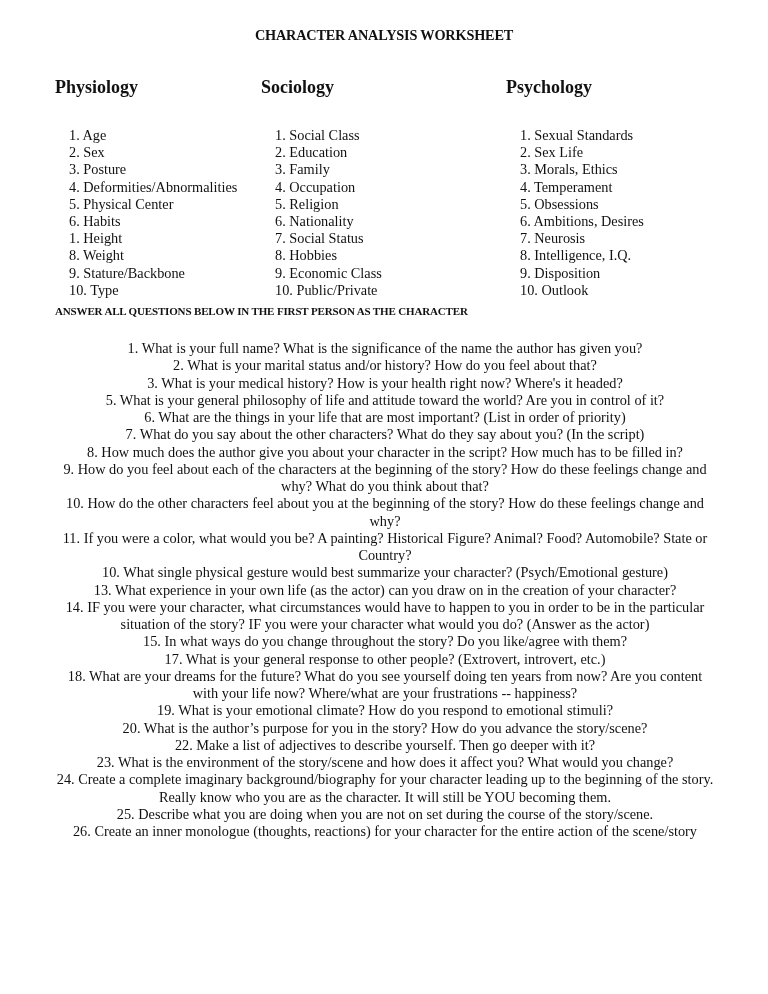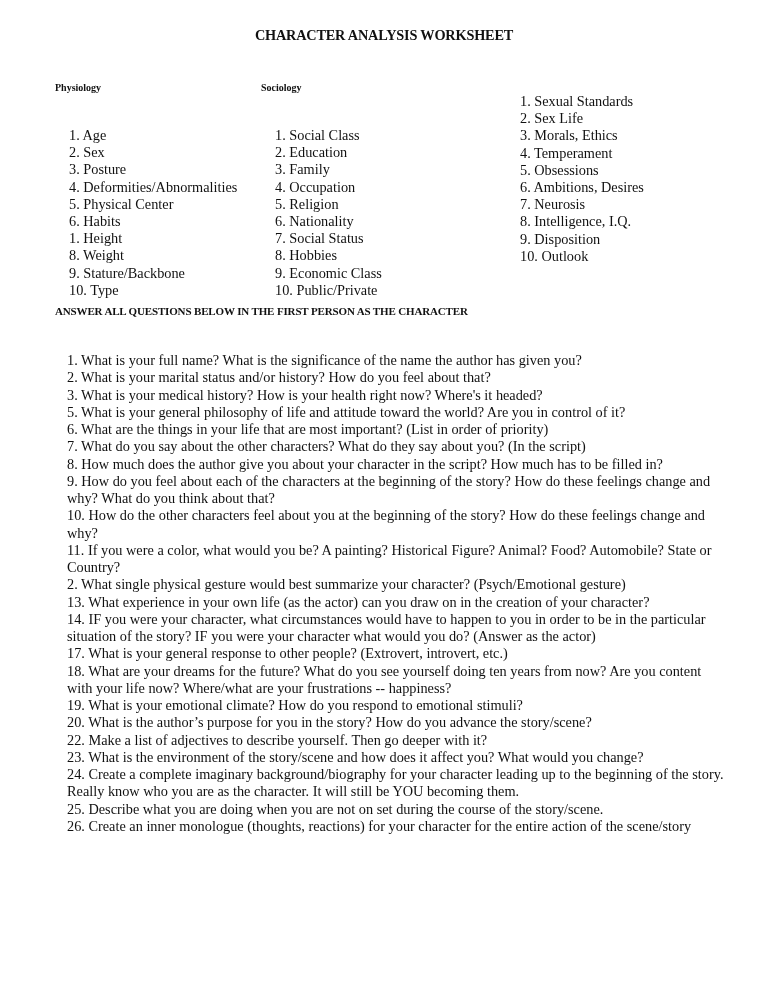--- a/index.html
+++ b/index.html
@@ -6,33 +6,33 @@
   body {
     width: 768px; height: 994px; position: relative; overflow: hidden;
     font-family: "Liberation Serif", "DejaVu Serif", serif;
     color: #111; font-size: 14.3px;
   }
   .title {
     position: absolute; top: 27px; left: 0; width: 768px; text-align: center;
     font-weight: bold; font-size: 14.3px; letter-spacing: -0.2px;
   }
   .col { position: absolute; top: 79px; }
-  .col-h { font-weight: bold; font-size: 10px; height: 34px; line-height: 17px; }
+  .col-h { font-weight: bold; font-size: 18px; height: 34px; line-height: 17px; }
   .col ul { list-style: none; margin: 14px; padding: 0; }
   .col li { line-height: 17.2px; white-space: nowrap; }
   #col-physiology { left: 55px; }
   #col-sociology { left: 261px; }
   #col-psychology { left: 506px; }
   .instruction {
     position: absolute; top: 305px; left: 55px;
     font-weight: bold; font-size: 11px; letter-spacing: -0.15px;
   }
   .questions {
     position: absolute; top: 340px; left: 55px; width: 660px;
-    margin: 12px; padding: 0; list-style: none;
+    margin: 0; padding: 0; list-style: none; text-align: center;
   }
   .questions li { line-height: 17.25px; }
 </style>
 </head>
 <body>
 
 <div class="title">CHARACTER ANALYSIS WORKSHEET</div>
 
 <div class="col" id="col-physiology">
   <div class="col-h">Physiology</div>
@@ -60,20 +60,21 @@
     <li>5.  Religion</li>
     <li> 6.  Nationality</li>
     <li>7.  Social Status</li>
     <li> 8.  Hobbies</li>
     <li> 9. Economic Class</li>
     <li>10. Public/Private</li>
   </ul>
 </div>
 
 <div class="col" id="col-psychology">
+  <div class="col-h">Psychology</div>
   <ul>
     <li> 1.  Sexual Standards</li>
     <li>2.  Sex Life</li>
     <li>3.  Morals, Ethics</li>
     <li>4.  Temperament</li>
     <li> 5.  Obsessions</li>
     <li>  6.  Ambitions, Desires</li>
     <li>7.  Neurosis</li>
     <li>8.  Intelligence, I.Q.</li>
     <li> 9. Disposition</li>
@@ -87,23 +88,24 @@
   <li>1.  What is your full name?  What is the significance of the name the author has given you?</li>
   <li>2.  What is your marital status and/or history? How do you feel about that?</li>
   <li>3.  What is your medical history?  How is your health right now? Where's it headed?</li>
   <li>5.  What is your general philosophy of life and attitude toward the world? Are you in control of it?</li>
   <li>6.  What are the things in your life that are most important?  (List in order of priority)</li>
   <li>7.  What do you say about the other characters?  What do they say about you?  (In the script)</li>
   <li>8.  How much does the author give you about your character in the script?  How much has to be filled in?</li>
   <li>9.  How do you feel about each of the characters at the beginning of the story?  How do these feelings change and why? What do you think about that?</li>
   <li>10.  How do the other characters feel about you at the beginning of the story?  How do these feelings change and why?</li>
   <li>11.  If you were a color, what would you be?  A painting?  Historical Figure? Animal? Food? Automobile? State or Country?</li>
-  <li>2.  What single physical gesture would best summarize your character?  (Psych/Emotional gesture)</li>
+  <li>10.  What single physical gesture would best summarize your character?  (Psych/Emotional gesture)</li>
   <li>13.  What experience in your own life (as the actor) can you draw on in the creation of your character?</li>
   <li>14.  IF you were your character, what circumstances would have to happen to you in order to be in the particular situation of the story?  IF you were your character what would you do?  (Answer as the actor)</li>
+  <li>15.  In what ways do you change throughout the story? Do you like/agree with them?</li>
   <li>17.  What is your general response to other people?  (Extrovert, introvert, etc.)</li>
   <li>18.  What are your dreams for the future?  What do you see yourself doing ten years from now?  Are you content with your life now? Where/what are your frustrations -- happiness?</li>
   <li>19.  What is your emotional climate?  How do you respond to emotional stimuli?</li>
   <li>20.  What is the author’s purpose for you in the story?  How do you advance the story/scene?</li>
   <li>22.  Make a list of adjectives to describe yourself. Then go deeper with it?</li>
   <li>23.  What is the environment of the story/scene and how does it affect you? What would you change?</li>
   <li>24.  Create a complete imaginary background/biography for your character leading up to the beginning of the story. Really know who you are as the character. It will still be YOU becoming them.</li>
   <li>25.  Describe what you are doing when you are not on set during the course of the story/scene.</li>
   <li>26.  Create an inner monologue (thoughts, reactions) for your character for the entire action of the scene/story</li>
 </ol>

